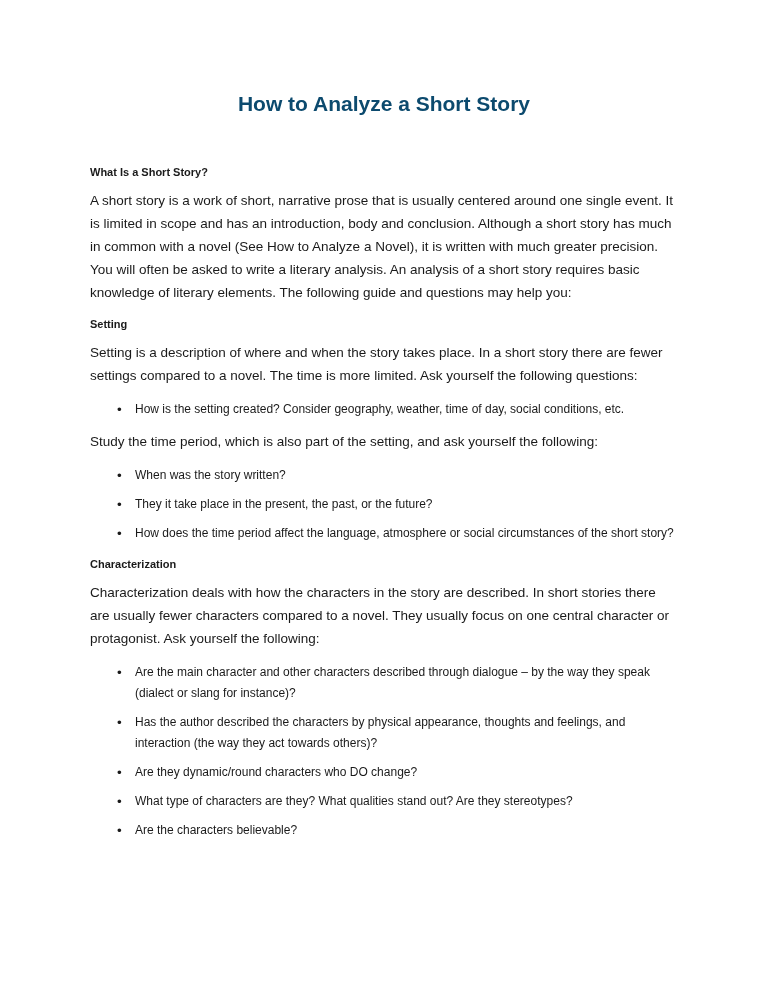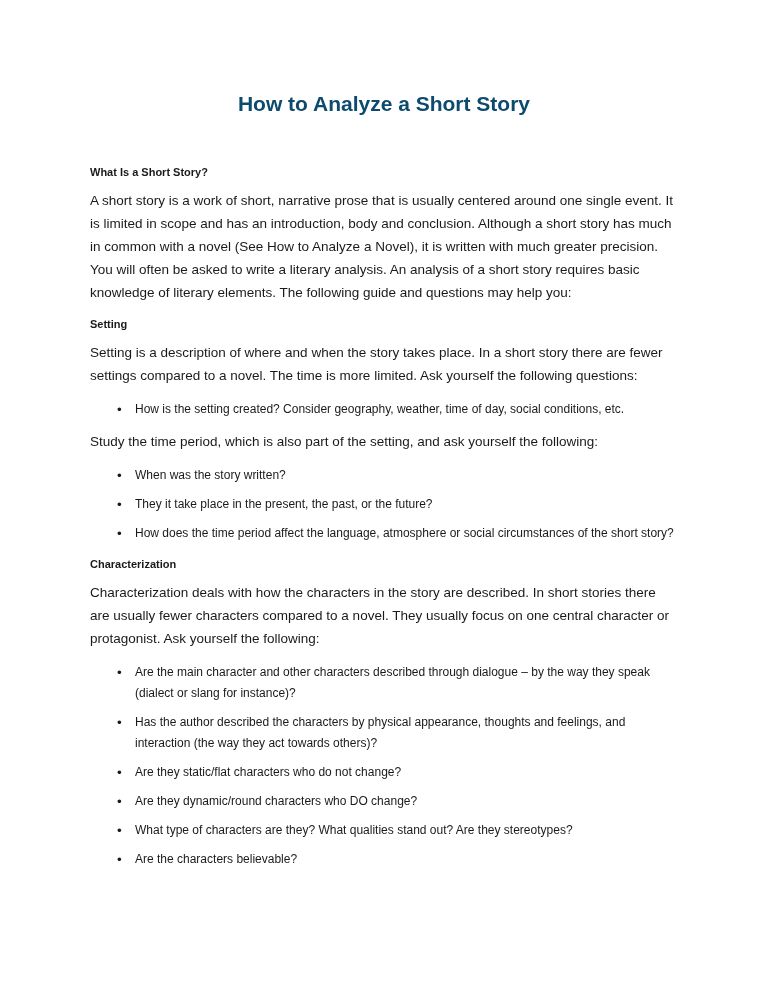--- a/index.html
+++ b/index.html
@@ -82,19 +82,18 @@
     <li class="bullet-item">How does the time period affect the language, atmosphere or social circumstances of the short story?</li>
   </ul>
 
   <h2 class="section-heading">Characterization</h2>
 
   <p class="para">Characterization deals with how the characters in the story are described. In short stories there are usually fewer characters compared to a novel. They usually focus on one central character or protagonist. Ask yourself the following:</p>
 
   <ul class="bullet-list">
     <li class="bullet-item">Are the main character and other characters described through dialogue – by the way they speak (dialect or slang for instance)?</li>
     <li class="bullet-item">Has the author described the characters by physical appearance, thoughts and feelings, and interaction (the way they act towards others)?</li>
-    <li class="bullet-item">Are they static/flat characters who do not change?</li>
     <li class="bullet-item">Are they dynamic/round characters who DO change?</li>
     <li class="bullet-item">What type of characters are they? What qualities stand out? Are they stereotypes?</li>
     <li class="bullet-item">Are the characters believable?</li>
   </ul>
 
 </div>
 
 </body></html>

